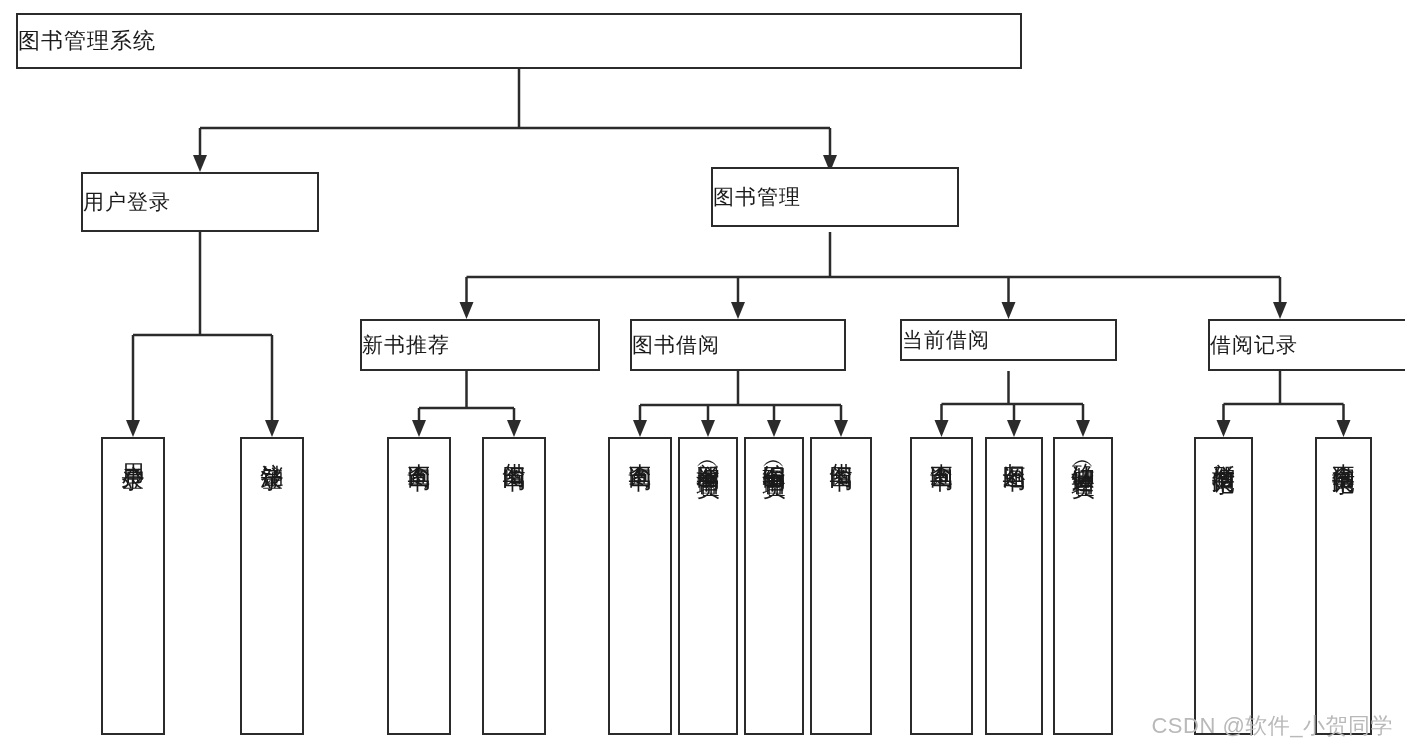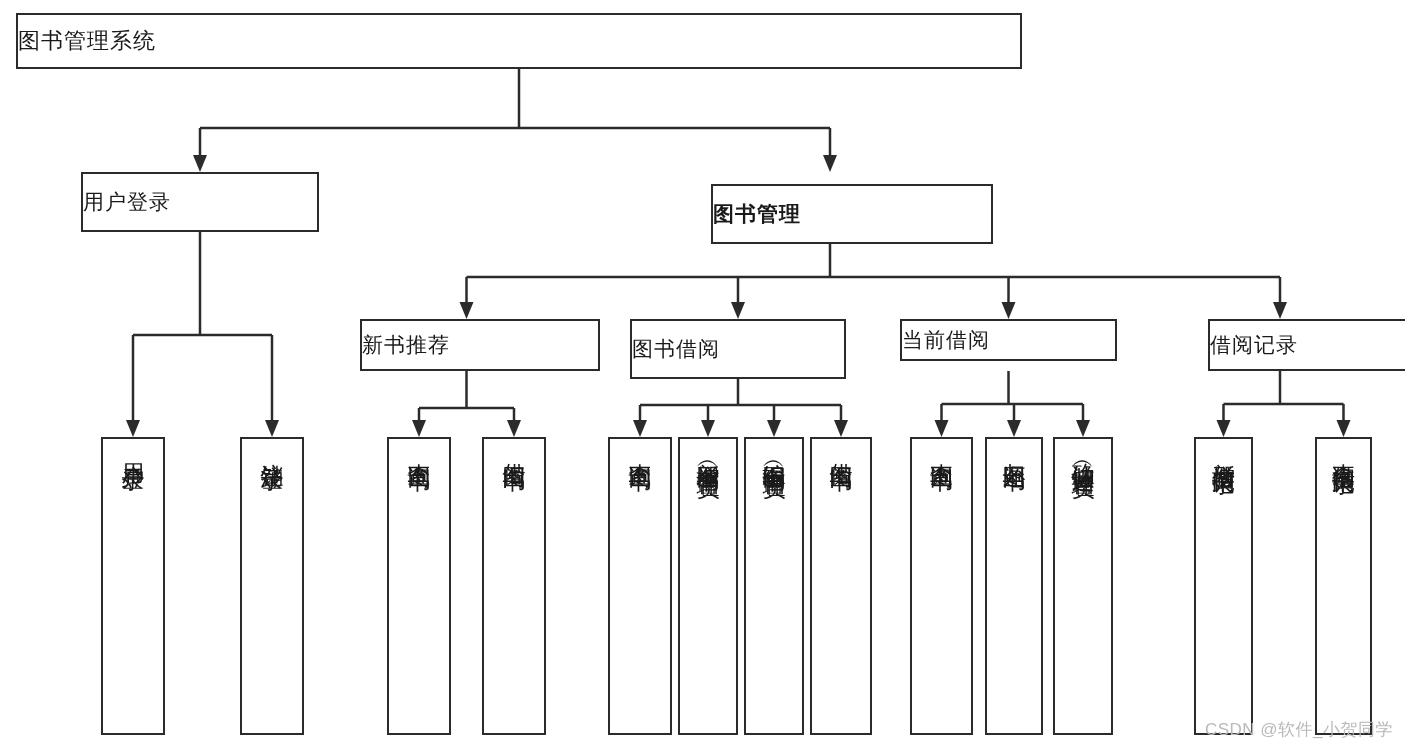--- a/index.html
+++ b/index.html
@@ -48,21 +48,21 @@
     line-height: 1.18;
     letter-spacing: 2px;
     text-align: center;
     padding: 6px 0;
   }
   .node-root { font-size: 22px; }
   .watermark {
     position: absolute;
     right: 12px;
     bottom: 6px;
-    font-size: 17px;
+    font-size: 22px;
     color: #b9b9b9;
     white-space: nowrap;
     z-index: 3;
     letter-spacing: 0.5px;
   }
 </style>
 </head>
 <body>
 
 <div id="canvas">
@@ -120,27 +120,27 @@
       <line x1="1343.5" y1="404" x2="1343.5" y2="421" stroke="#2b2b2b" stroke-width="2.5"></line>
       <path d="M 1336.5 420 L 1350.5 420 L 1343.5 437 Z" fill="#2b2b2b"></path>
     </svg>
   <div id="nodes">
       <div class="node node-h node-root" style="left: 16px; top: 13px; width: 1006px; height: 56px;">
         <span>图书管理系统</span>
       </div>
       <div class="node node-h" style="left: 81px; top: 172px; width: 238px; height: 60px;">
         <span>用户登录</span>
       </div>
-      <div class="node node-h" style="left: 711px; top: 184px; width: 282px; height: 60px; font-weight: bold;">
+      <div class="node node-h" style="left: 711px; top: 167px; width: 248px; height: 60px;">
         <span>图书管理</span>
       </div>
       <div class="node node-h" style="left: 360px; top: 319px; width: 240px; height: 52px;">
         <span>新书推荐</span>
       </div>
-      <div class="node node-h" style="left: 630px; top: 319px; width: 216px; height: 60px;">
+      <div class="node node-h" style="left: 630px; top: 319px; width: 216px; height: 52px;">
         <span>图书借阅</span>
       </div>
       <div class="node node-h" style="left: 900px; top: 319px; width: 217px; height: 42px;">
         <span>当前借阅</span>
       </div>
       <div class="node node-h" style="left: 1208px; top: 319px; width: 220px; height: 52px;">
         <span>借阅记录</span>
       </div>
       <div class="node node-v" style="left: 101px; top: 437px; width: 64px; height: 298px;">
         <span>用户登录</span>

